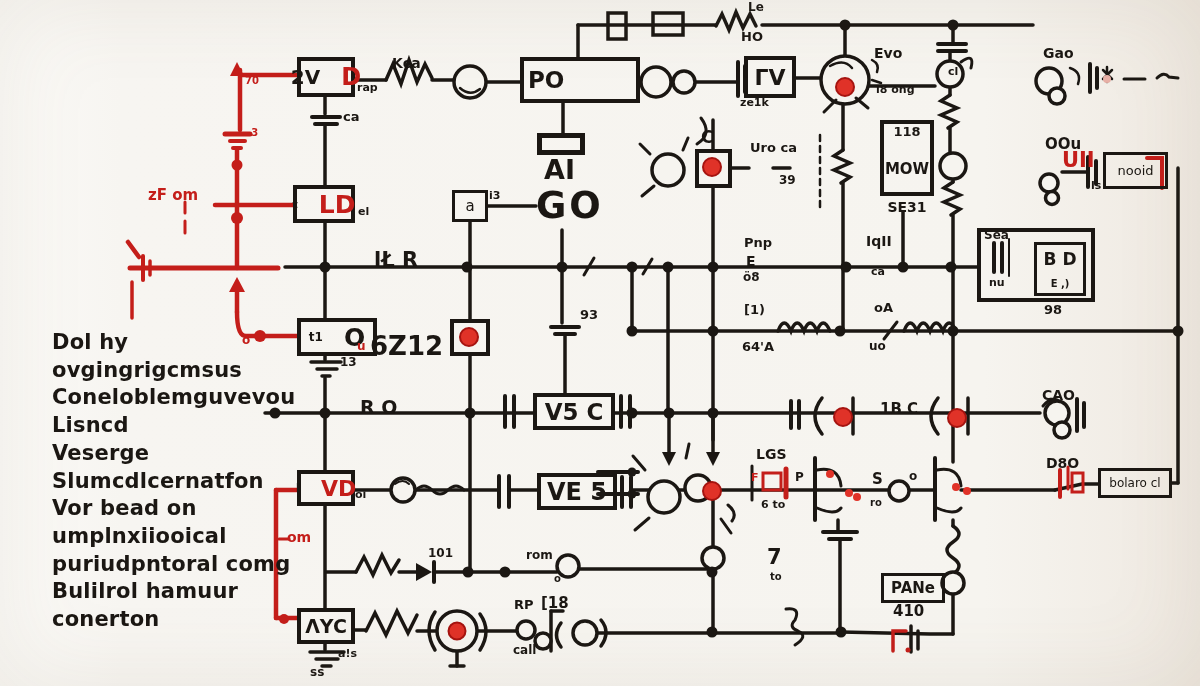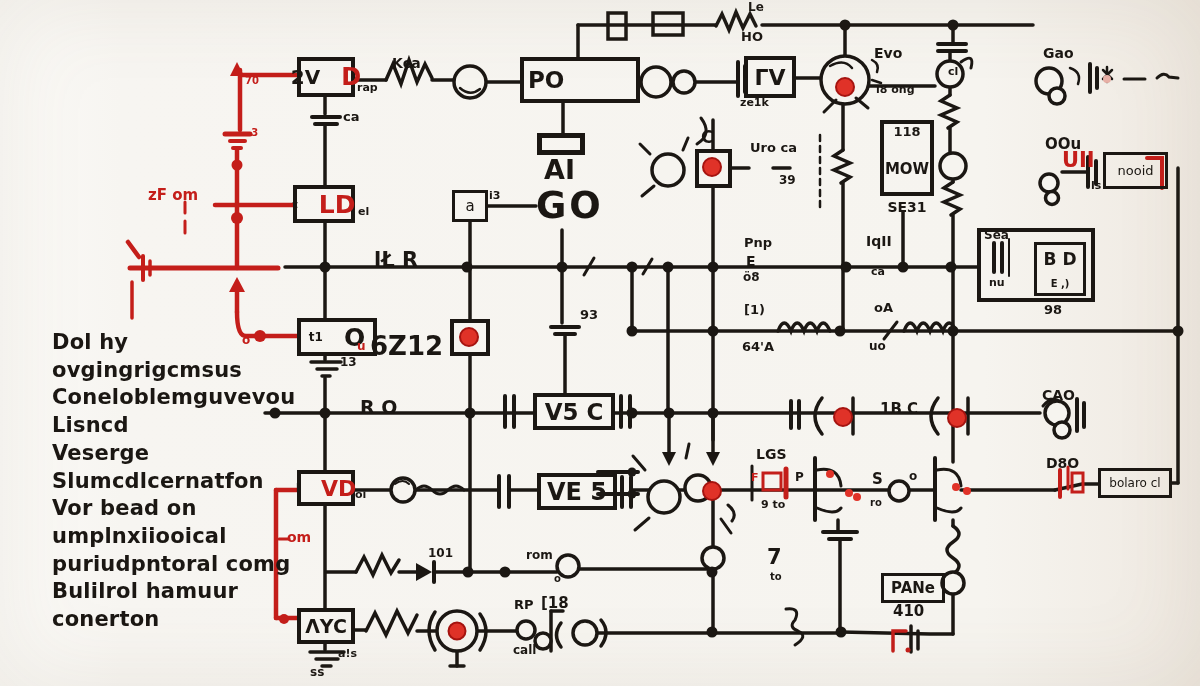--- a/index.html
+++ b/index.html
@@ -458,21 +458,21 @@
 <div class="lbl" style="left:526px;top:549px;font-size:12px;text-align:center;">rom</div>
 <div class="lbl" style="left:554px;top:574px;font-size:10px;">o</div>
 <div class="lbl" style="left:514px;top:598px;font-size:13px;">RP</div>
 <div class="lbl" style="left:541px;top:596px;font-size:15px;">[18</div>
 <div class="lbl" style="left:513px;top:644px;font-size:12px;">call</div>
 <div class="lbl" style="left:310px;top:666px;font-size:12px;">ss</div>
 <div class="lbl" style="left:338px;top:648px;font-size:11px;">a!s</div>
 <div class="lbl" style="left:756px;top:447px;font-size:14px;">LGS</div>
 <div class="lbl" style="left:795px;top:471px;font-size:12px;">P</div>
 <div class="lbl red" style="left:751px;top:472px;font-size:11px;">F</div>
-<div class="lbl" style="left:761px;top:499px;font-size:11px;">9 to</div>
+<div class="lbl" style="left:761px;top:499px;font-size:11px;">6 to</div>
 <div class="lbl" style="left:872px;top:472px;font-size:15px;">S</div>
 <div class="lbl" style="left:909px;top:470px;font-size:12px;">o</div>
 <div class="lbl" style="left:870px;top:498px;font-size:10px;">ro</div>
 <div class="lbl" style="left:767px;top:547px;font-size:21px;">7</div>
 <div class="lbl" style="left:770px;top:572px;font-size:10px;">to</div>
 <div class="lbl" style="left:880px;top:402px;font-size:15px;">1B C</div>
 <div class="lbl" style="left:1042px;top:388px;font-size:14px;">CAO</div>
 <div class="lbl" style="left:1046px;top:456px;font-size:14px;">D8O</div>
 <div class="lbl" style="left:893px;top:604px;font-size:15px;">410</div>
 <div class="lbl" style="left:1044px;top:303px;font-size:13px;">98</div>

